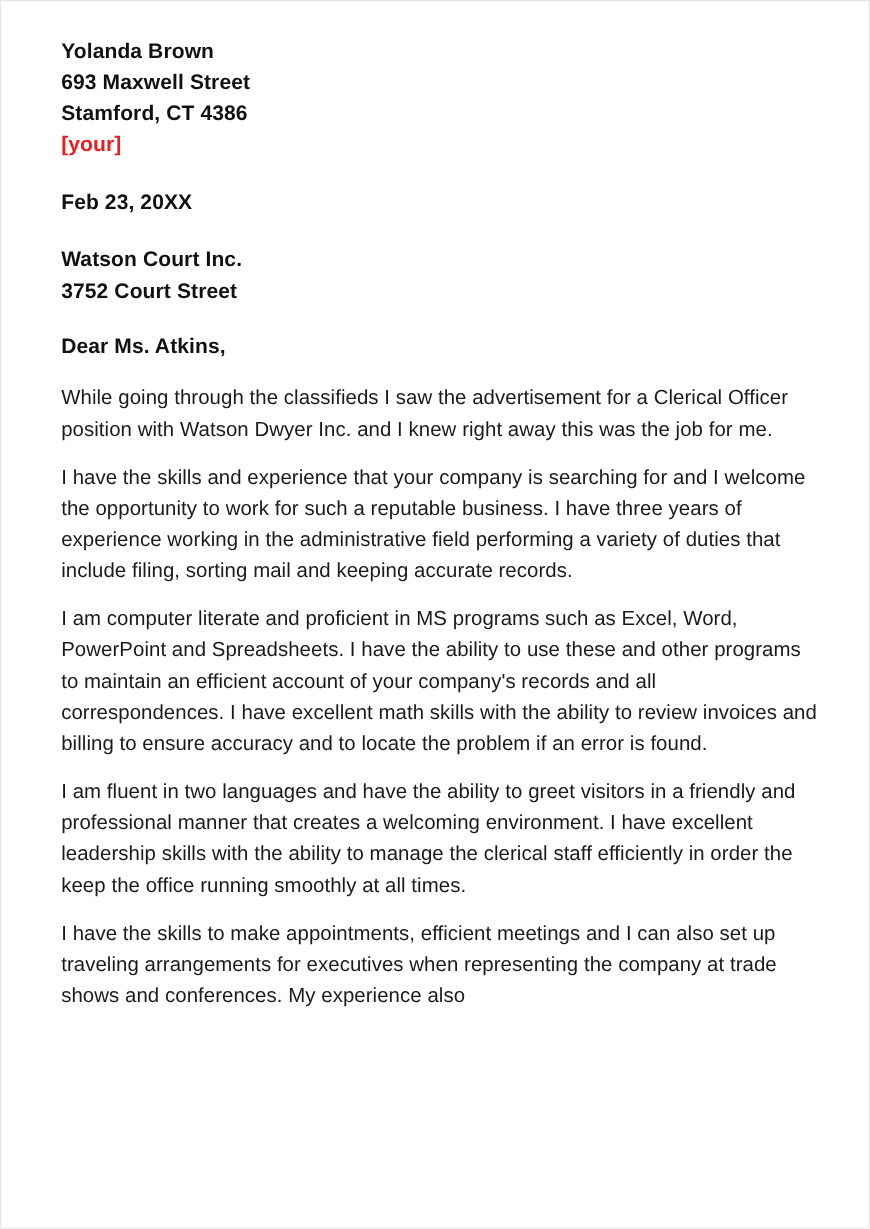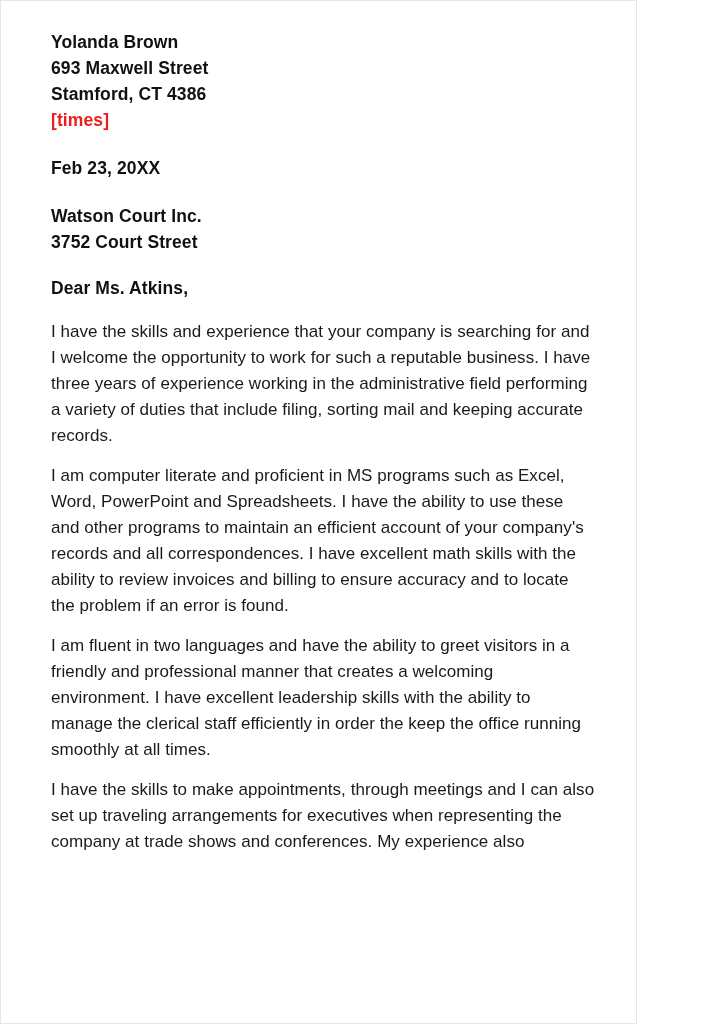--- a/index.html
+++ b/index.html
@@ -6,21 +6,21 @@
   html, body {
     margin: 0;
     padding: 0;
     background: #ffffff;
   }
   body {
     font-family: "Liberation Sans", "DejaVu Sans", sans-serif;
   }
   .page {
     position: relative;
-    width: 637px;
+    width: 725px;
     height: 1024px;
     box-sizing: border-box;
     background: #ffffff;
     border: 1px solid #e6e6e6;
     overflow: hidden;
   }
   .letter {
     box-sizing: border-box;
     padding: 28px 40px 0 50px;
   }
@@ -69,41 +69,42 @@
 </head>
 <body>
 
 <div class="page">
   <div class="letter">
 
     <div class="block">
       <p class="line addr-line">Yolanda Brown</p>
       <p class="line addr-line">693 Maxwell Street</p>
       <p class="line addr-line">Stamford, CT 4386</p>
-      <p class="line email-line" id="email-placeholder" style="color: rgb(238, 28, 28);">[times]</p>
+      <p class="line email-line" id="email-placeholder" style="color: rgb(238, 28, 28);">[your]</p>
     </div>
 
     <div class="gap-date"></div>
 
     <p class="line date-line">Feb 23, 20XX</p>
 
     <div class="gap-recipient"></div>
 
     <div class="block">
       <p class="line addr-line">Watson Court Inc.</p>
       <p class="line addr-line">3752 Court Street</p>
     </div>
 
     <div class="gap-salutation"></div>
 
     <p class="line salutation">Dear Ms. Atkins,</p>
 
     <div class="gap-body"></div>
 
     <div class="block" id="body-paragraphs">
+        <p class="body-p">While going through the classifieds I saw the advertisement for a Clerical Officer position with Watson Dwyer Inc. and I knew right away this was the job for me.</p>
         <p class="body-p">I have the skills and experience that your company is searching for and I welcome the opportunity to work for such a reputable business. I have three years of experience working in the administrative field performing a variety of duties that include filing, sorting mail and keeping accurate records.</p>
         <p class="body-p">I am computer literate and proficient in MS programs such as Excel, Word, PowerPoint and Spreadsheets. I have the ability to use these and other programs to maintain an efficient account of your company's records and all correspondences. I have excellent math skills with the ability to review invoices and billing to ensure accuracy and to locate the problem if an error is found.</p>
         <p class="body-p">I am fluent in two languages and have the ability to greet visitors in a friendly and professional manner that creates a welcoming environment. I have excellent leadership skills with the ability to manage the clerical staff efficiently in order the keep the office running smoothly at all times.</p>
-        <p class="body-p">I have the skills to make appointments, through meetings and I can also set up traveling arrangements for executives when representing the company at trade shows and conferences. My experience also</p>
+        <p class="body-p">I have the skills to make appointments, efficient meetings and I can also set up traveling arrangements for executives when representing the company at trade shows and conferences. My experience also</p>
       </div>
 
   </div>
 </div>
 
 </body></html>

